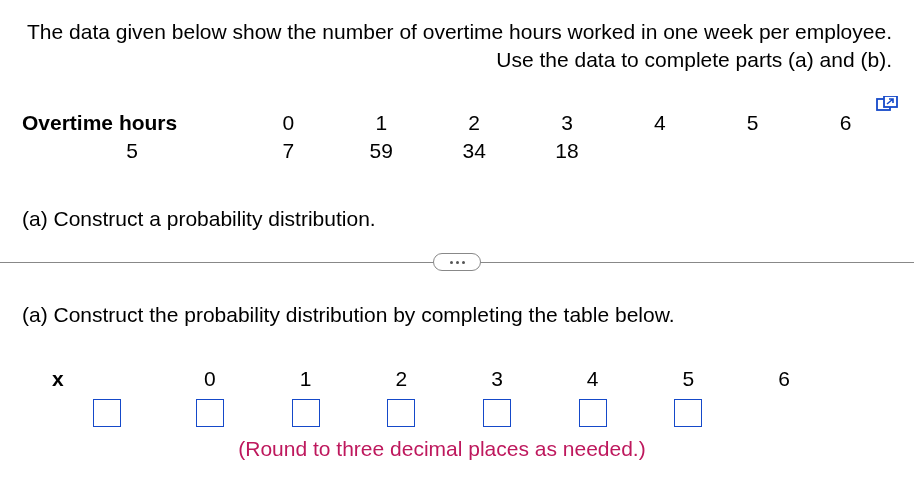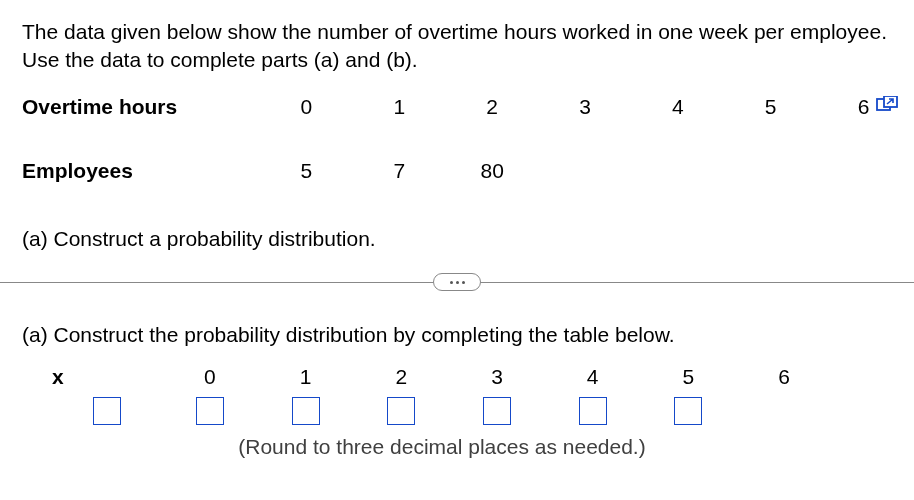--- a/index.html
+++ b/index.html
@@ -6,56 +6,57 @@
     body {
       font-family: Arial, Helvetica, sans-serif;
       font-size: 21px;
       color: #000;
       background: #fff;
       width: 914px;
       height: 500px;
       padding: 18px 22px;
       position: relative;
     }
-    .intro { line-height: 1.35; margin-bottom: 18px; }
-    .data-table { display: grid; grid-template-columns: 220px repeat(7, 1fr); margin-bottom: 18px; width: 870px; gap: 36px;}
+    .intro { line-height: 1.35; margin-bottom: 34px; text-align: right; }
+    .data-table { display: grid; grid-template-columns: 220px repeat(7, 1fr); margin-bottom: 18px; width: 870px;}
     .data-table .cell { text-align: center; padding: 2px 0; }
     .data-table .rowh { text-align: left; font-weight: bold; }
     .instr { line-height: 1.35; margin-bottom: 18px; margin-top: 40px; }
     .divider-wrap { position: relative; height: 22px; margin-bottom: 28px; margin-left:-22px; width:914px;}
     .divider-line { position: absolute; top: 50%; left: 0; right: 0; height: 1px; background: #888; }
     .pill { position: absolute; top: 50%; left: 50%; transform: translate(-50%, -50%); width: 48px; height: 18px; border: 1px solid #888; border-radius: 9px; background: #fff; display: flex; align-items: center; justify-content: center; gap: 3px; cursor:pointer;}
     .pill .dot { width: 3px; height: 3px; border-radius: 50%; background: #555; }
-    .part-a { line-height: 1.35; margin-bottom: 12px; }
+    .part-a { line-height: 1.35; margin-bottom: 34px; }
     .ans-table { display: grid; grid-template-columns: 110px repeat(7, 1fr); width: 780px; margin-left: 30px; }
     .ans-table .cell { text-align: center; padding: 4px 0; display:flex; align-items:center; justify-content:center;}
     .ans-table .rowh { text-align: left; font-weight: bold; justify-content:flex-start;}
     .inputbox { width: 28px; height: 28px; border: 1.5px solid #1549c9; background: #fff; display:inline-block; cursor:text;}
-    .round-note { color: #404040; text-align: center; margin-top: 6px; width:780px; margin-left:30px;}
+    .round-note { color: #be185d; text-align: center; margin-top: 6px; width:780px; margin-left:30px;}
     .popout { position: absolute; right: 16px; top: 96px; width: 22px; height: 18px; cursor:pointer;}
     .popout svg { display:block; }
   </style>
 </head>
 <body>
 
 <div class="intro">The data given below show the number of overtime hours worked in one week per employee. Use the data to complete parts (a) and (b).</div>
 
 <div class="data-table">
   <div class="cell rowh">Overtime hours</div>
   <div class="cell">0</div>
   <div class="cell">1</div>
   <div class="cell">2</div>
   <div class="cell">3</div>
   <div class="cell">4</div>
   <div class="cell">5</div>
   <div class="cell">6</div>
-  <div class="cell rowh">Employees</div>
   <div class="cell">5</div>
   <div class="cell">7</div>
-  <div class="cell">80</div>
+  <div class="cell">59</div>
+  <div class="cell">34</div>
+  <div class="cell">18</div>
 </div>
 
 <div class="popout">
   <svg viewBox="0 0 22 18">
     <rect x="1" y="3" width="13" height="11" fill="none" stroke="#1549c9" stroke-width="1.8"></rect>
     <rect x="8" y="0" width="13" height="11" fill="#fff" stroke="#1549c9" stroke-width="1.8"></rect>
     <path d="M11 8 L17 3 M13 3 L17 3 L17 7" fill="none" stroke="#1549c9" stroke-width="1.6"></path>
   </svg>
 </div>
 

